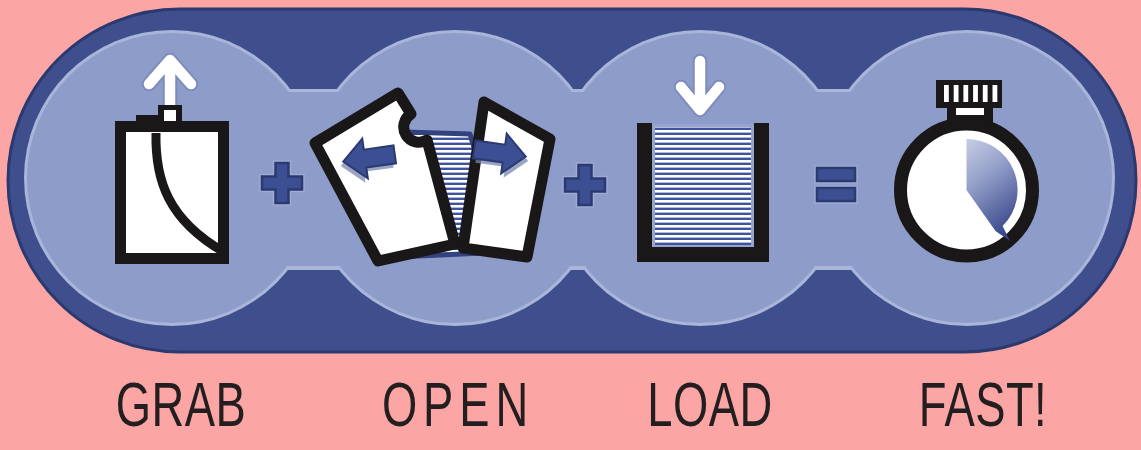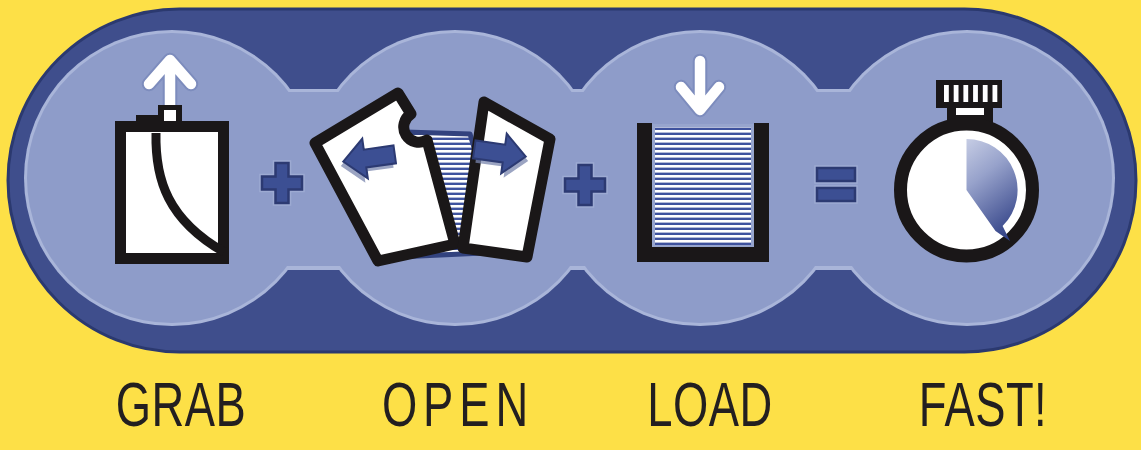--- a/index.html
+++ b/index.html
@@ -1,17 +1,17 @@
 <!DOCTYPE html>
 <html><head>
 <meta charset="utf-8">
 <style>
   html,body { margin:0; padding:0; background:#ffffff; }
   .stage {
-    position:relative; width:1141px; height:450px; background:#fde047;
+    position:relative; width:1141px; height:450px; background:#fca5a5;
     overflow:hidden; font-family:"Liberation Sans","DejaVu Sans",sans-serif;
   }
   .stage svg { position:absolute; left:0; top:0; }
   .label {
     position:absolute; top:373px; color:#231f20; font-size:63px; line-height:63px;
     font-weight:400; letter-spacing:0.01em; white-space:nowrap;
     transform: translateX(-50%) scaleX(0.72);
   }
   .label.spread { letter-spacing:0.13em; }
 </style>

